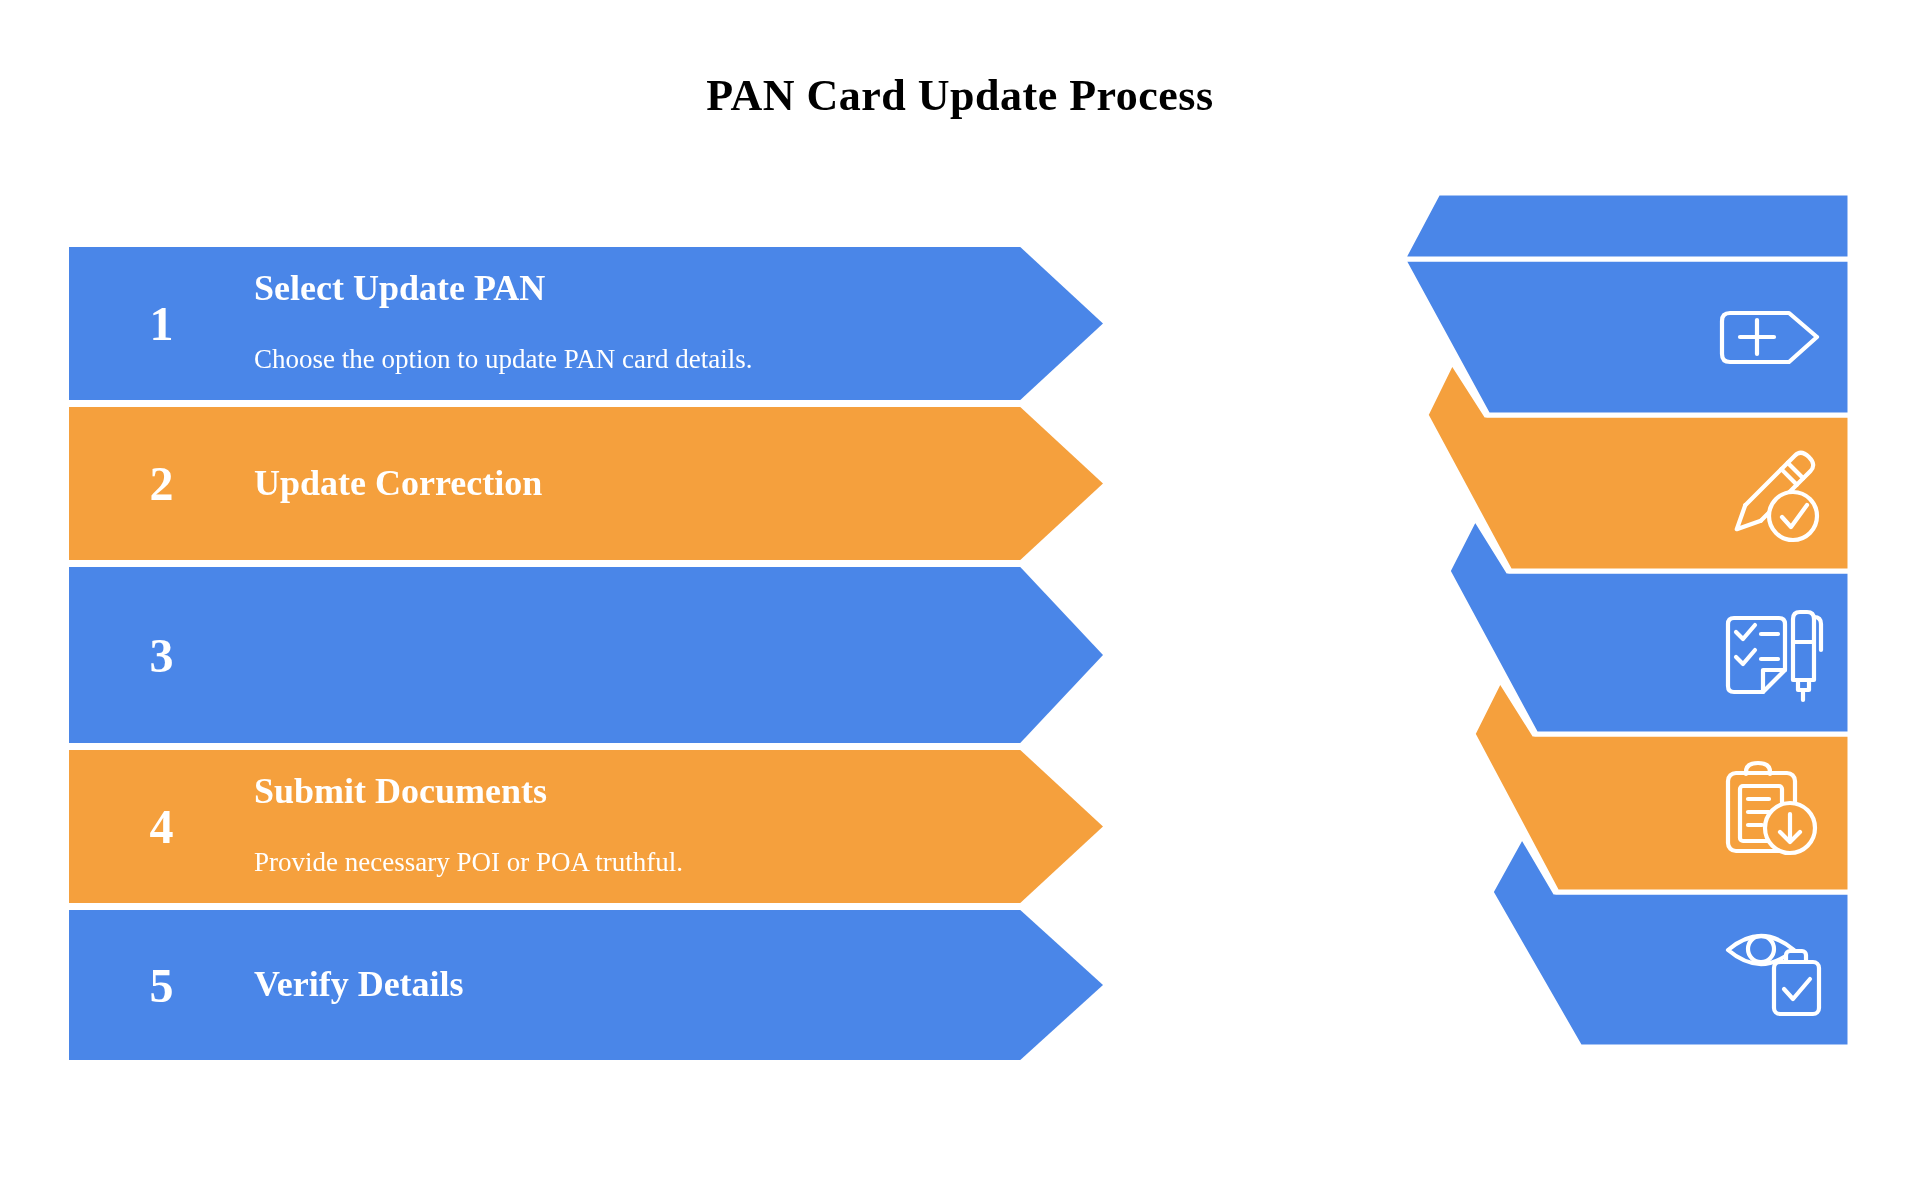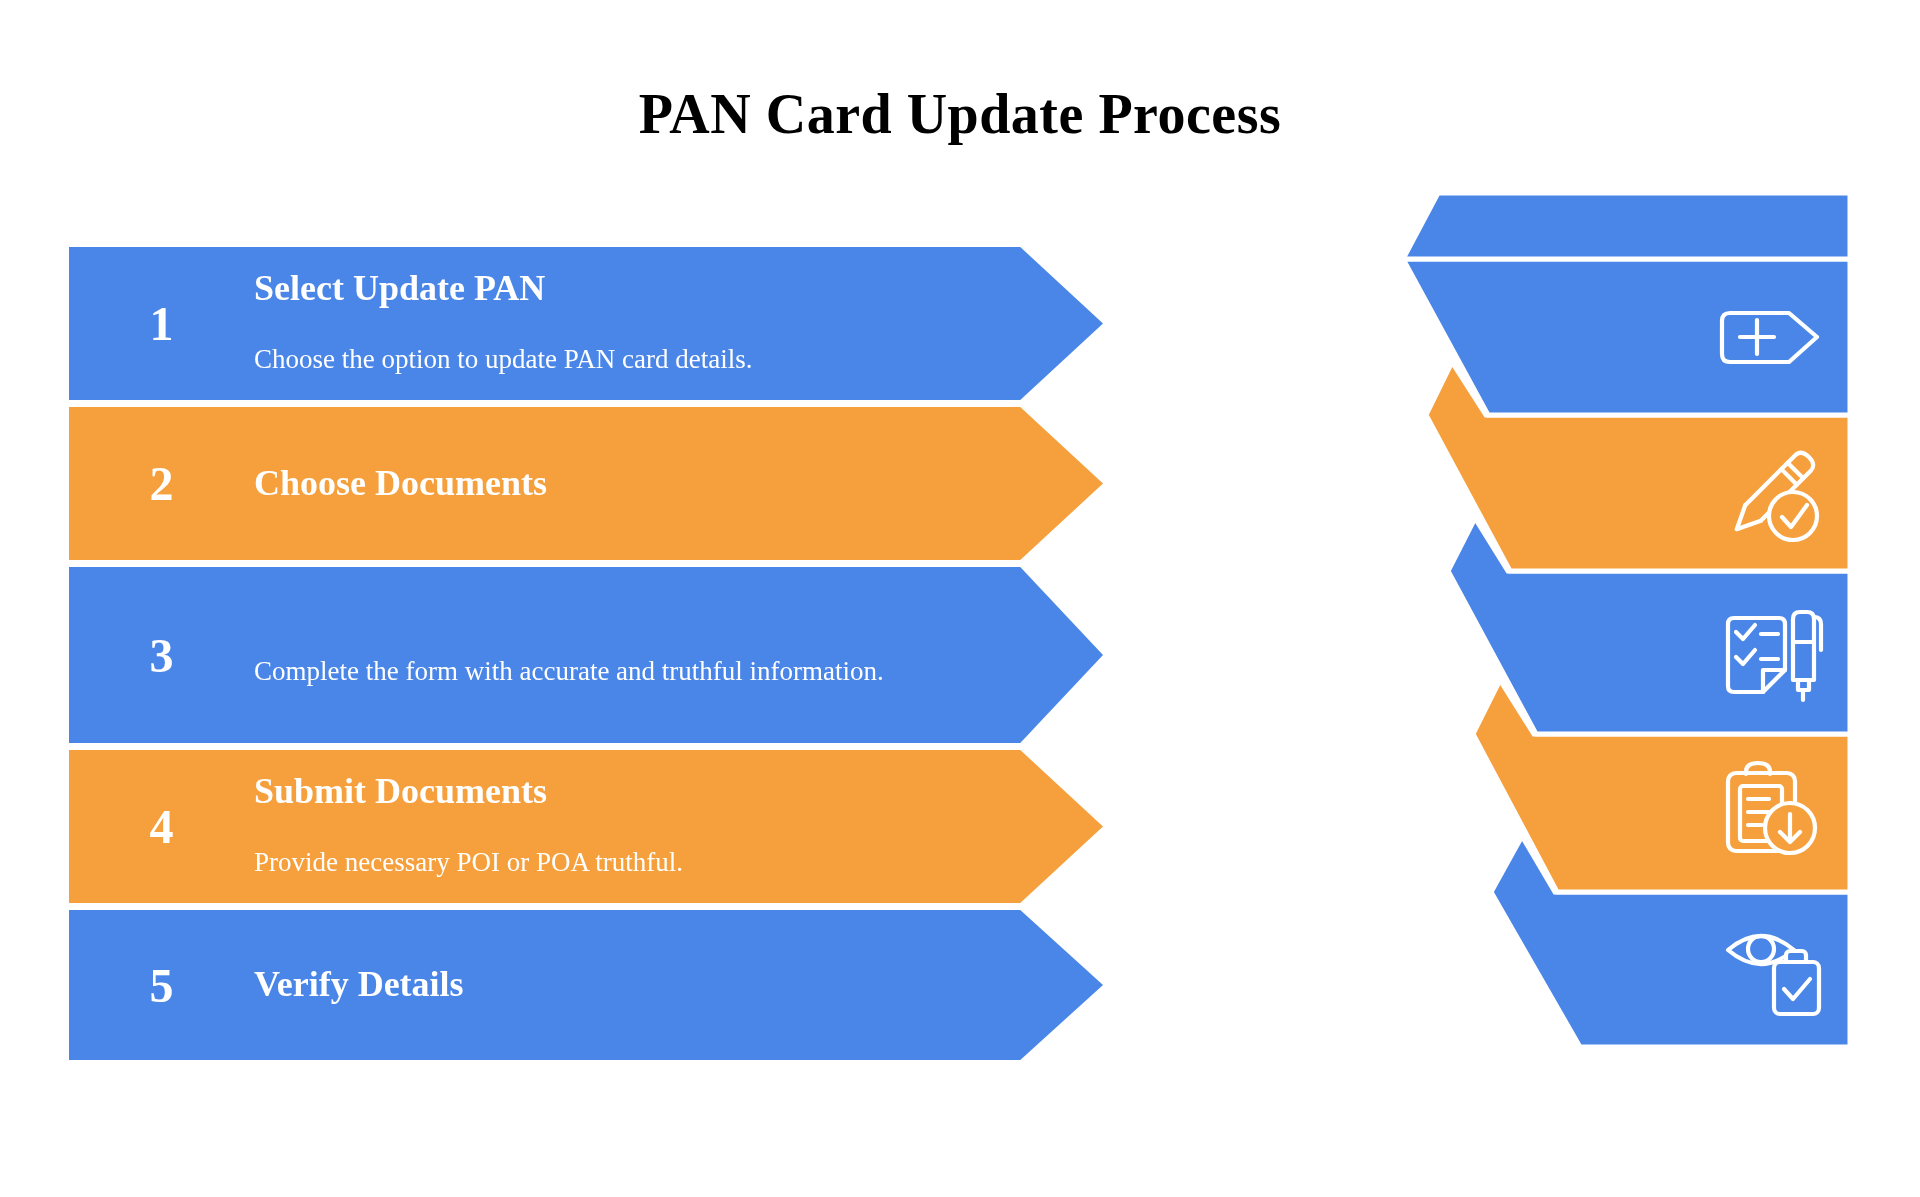--- a/index.html
+++ b/index.html
@@ -12,23 +12,23 @@
   *{margin:0;padding:0;box-sizing:border-box;}
   html,body{width:1920px;height:1197px;}
   body{
     position:relative;
     background:var(--background);
     font-family:"Liberation Serif", serif;
     overflow:hidden;
   }
   .page-title{
     position:absolute;
-    top:82px;left:0;width:1920px;
+    top:70px;left:0;width:1920px;
     text-align:center;
-    font-size:56px;
+    font-size:44px;
     font-weight:bold;
     color:var(--heading_text);
     letter-spacing:.5px;
   }
   
   .banner{
     position:absolute;
     left:69px;
     width:1034px;
     display:flex;
@@ -100,28 +100,27 @@
     <div class="num">1</div>
     <div class="text">
       <div class="step-title">Select Update PAN</div>
       <div class="step-desc">Choose the option to update PAN card details.</div>
     </div>
   </div>
 
   <div class="banner b2 band-orange">
     <div class="num">2</div>
     <div class="text">
-      <div class="step-title">Choose Documents</div>
+      <div class="step-title">Update Correction</div>
     </div>
   </div>
 
   <div class="banner b3 band-blue">
     <div class="num">3</div>
     <div class="text">
-      <div class="step-desc">Complete the form with accurate and truthful information.</div>
     </div>
   </div>
 
   <div class="banner b4 band-orange">
     <div class="num">4</div>
     <div class="text">
       <div class="step-title">Submit Documents</div>
       <div class="step-desc">Provide necessary POI or POA truthful.</div>
     </div>
   </div>

